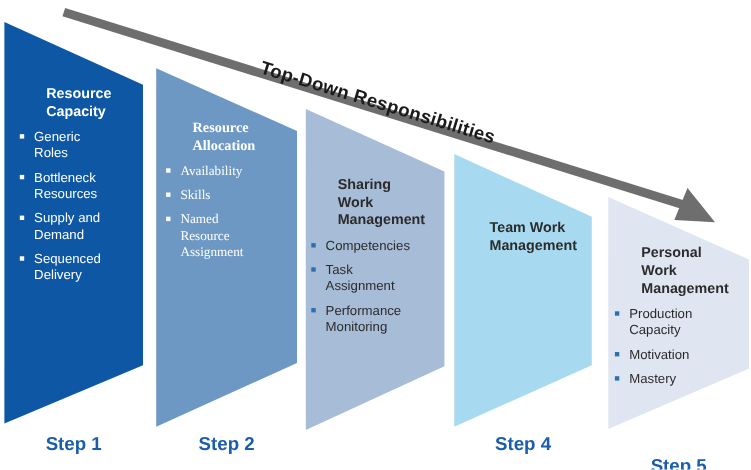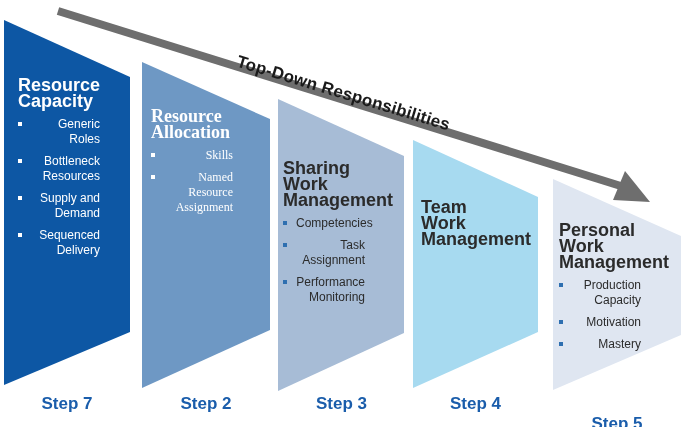--- a/index.html
+++ b/index.html
@@ -8,24 +8,24 @@
     font-family:"Liberation Sans",sans-serif;
   }
   .stage svg{position:absolute;left:0;top:0;}
   .arrow-label{
     position:absolute;left:240px;top:52px;
     font-size:17px;font-weight:bold;letter-spacing:.2px;white-space:nowrap;
     transform:rotate(16.8deg);transform-origin:0 0;
     color:var(--labelcol,#1a1a1a);
   }
   .step-text{position:absolute;color:var(--text,#222);}
-  .step-title{font-size:18px;font-weight:bold;line-height:16px;width:84px;}
+  .step-title{font-size:13px;font-weight:bold;line-height:16px;width:84px;margin-left:24px;}
   .step-text ul{list-style:none;margin:8px 0 0 0;padding:0;width:82px;}
   .step-text li{
-    position:relative;font-size:12px;line-height:15px;margin:0 0 7px 0;padding-left:13px;text-align:right;
+    position:relative;font-size:12px;line-height:15px;margin:0 0 7px 0;padding-left:13px;
   }
   .step-text li::before{
     content:"";position:absolute;left:0;top:5px;width:4px;height:4px;
     background:var(--bullet,#fff);
   }
   .step-label{
     position:absolute;top:394px;text-align:center;
     font-size:17px;font-weight:bold;color:var(--stepcol,#1a5dab);
   }
   .sl1{left:4px;width:126px;}
@@ -62,20 +62,21 @@
       <li>Generic Roles</li>
       <li>Bottleneck Resources</li>
       <li>Supply and Demand</li>
       <li>Sequenced Delivery</li>
     </ul>
   </div>
 
   <div class="step-text st2" style="--text: #ffffff; --bullet: #ffffff;">
     <div class="step-title">Resource Allocation</div>
     <ul>
+      <li>Availability</li>
       <li>Skills</li>
       <li>Named Resource Assignment</li>
     </ul>
   </div>
 
   <div class="step-text st3" style="--text: #2b2b2b; --bullet: #2e6fb0;">
     <div class="step-title">Sharing Work Management</div>
     <ul>
       <li>Competencies</li>
       <li>Task Assignment</li>
@@ -89,19 +90,18 @@
 
   <div class="step-text st5" style="--text: #2b2b2b; --bullet: #2e6fb0;">
     <div class="step-title">Personal Work Management</div>
     <ul>
       <li>Production Capacity</li>
       <li>Motivation</li>
       <li>Mastery</li>
     </ul>
   </div>
 
-  <div class="step-label sl1">Step 7</div>
+  <div class="step-label sl1">Step 1</div>
   <div class="step-label sl2">Step 2</div>
-  <div class="step-label sl3">Step 3</div>
   <div class="step-label sl4">Step 4</div>
   <div class="step-label sl5">Step 5</div>
 
 </div>
 
 </body></html>

